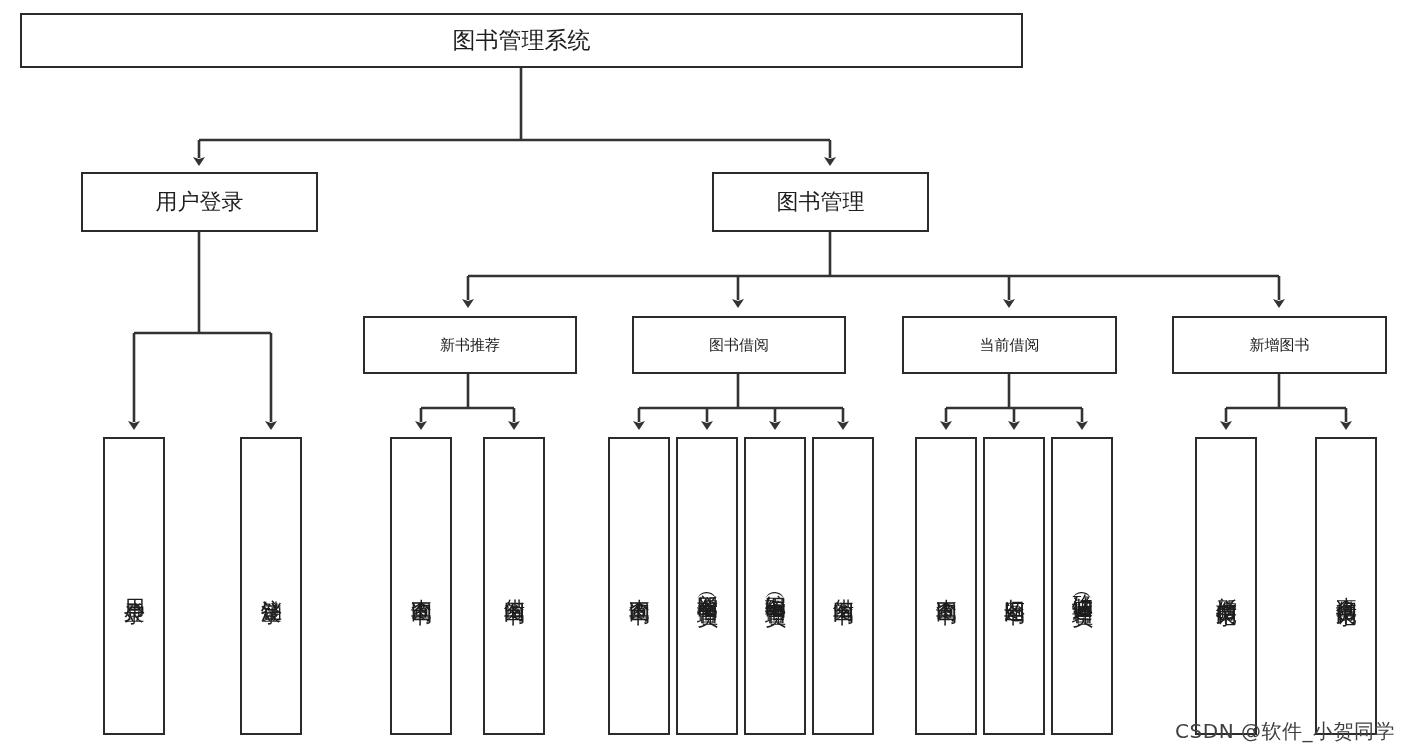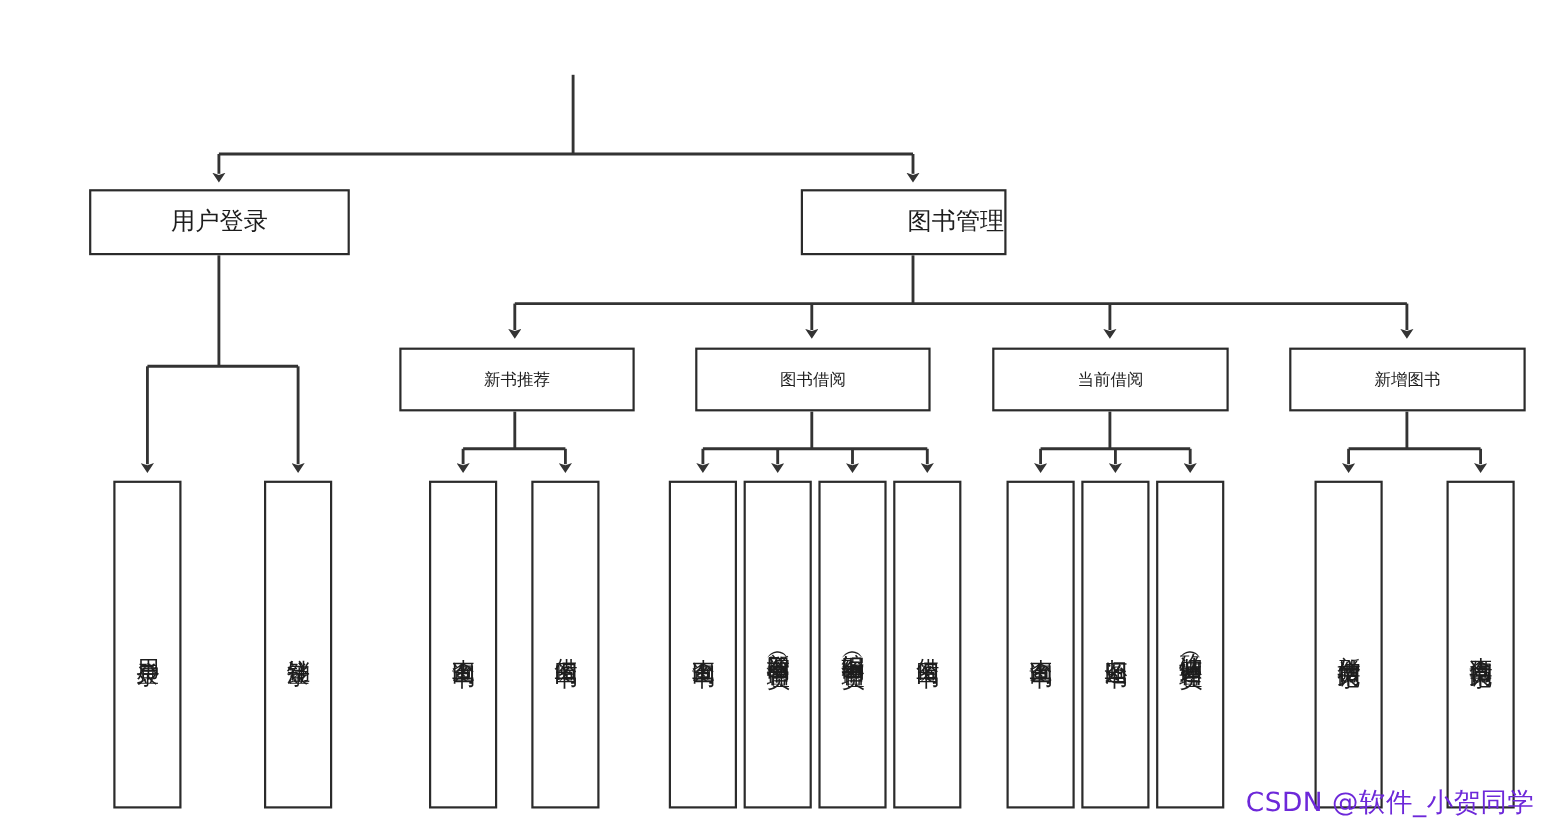--- a/index.html
+++ b/index.html
@@ -51,22 +51,22 @@
     font-size:21px;
     letter-spacing:2px;
     line-height:1;
     white-space:nowrap;
     display:block;
   }
   .watermark{
     position:absolute;
     right:10px;
     bottom:2px;
-    font-size:24px;
-    color:#6d28d9;
+    font-size:20px;
+    color:#404040;
     letter-spacing:.5px;
     white-space:nowrap;
     z-index:5;
     user-select:none;
   }
 </style>
 </head>
 <body>
 
 <div id="canvas">
@@ -114,26 +114,29 @@
       <path d="M1014,408 L1014,422" marker-end="url(#arrow)"></path>
       <path d="M1082,408 L1082,422" marker-end="url(#arrow)"></path>
 
       <path d="M1279,374 L1279,408"></path>
       <path d="M1226,408 L1346,408"></path>
       <path d="M1226,408 L1226,422" marker-end="url(#arrow)"></path>
       <path d="M1346,408 L1346,422" marker-end="url(#arrow)"></path>
     </g>
   </svg>
 
+  <div class="node node-root" style="left:20px; top:13px; width:1003px; height:55px;">
+    <span>图书管理系统</span>
+  </div>
 
   <div class="node node-l1" style="left:81px; top:172px; width:237px; height:60px;">
     <span>用户登录</span>
   </div>
 
-  <div class="node node-l1" style="left:728px; top:172px; width:187px; height:60px;justify-content:flex-end;">
+  <div class="node node-l1" style="left:712px; top:172px; width:217px; height:60px;">
     <span>图书管理</span>
   </div>
 
   <div class="node node-l2" style="left:363px; top:316px; width:214px; height:58px;">
     <span>新书推荐</span>
   </div>
 
   <div class="node node-l2" style="left:632px; top:316px; width:214px; height:58px;">
     <span>图书借阅</span>
   </div>

